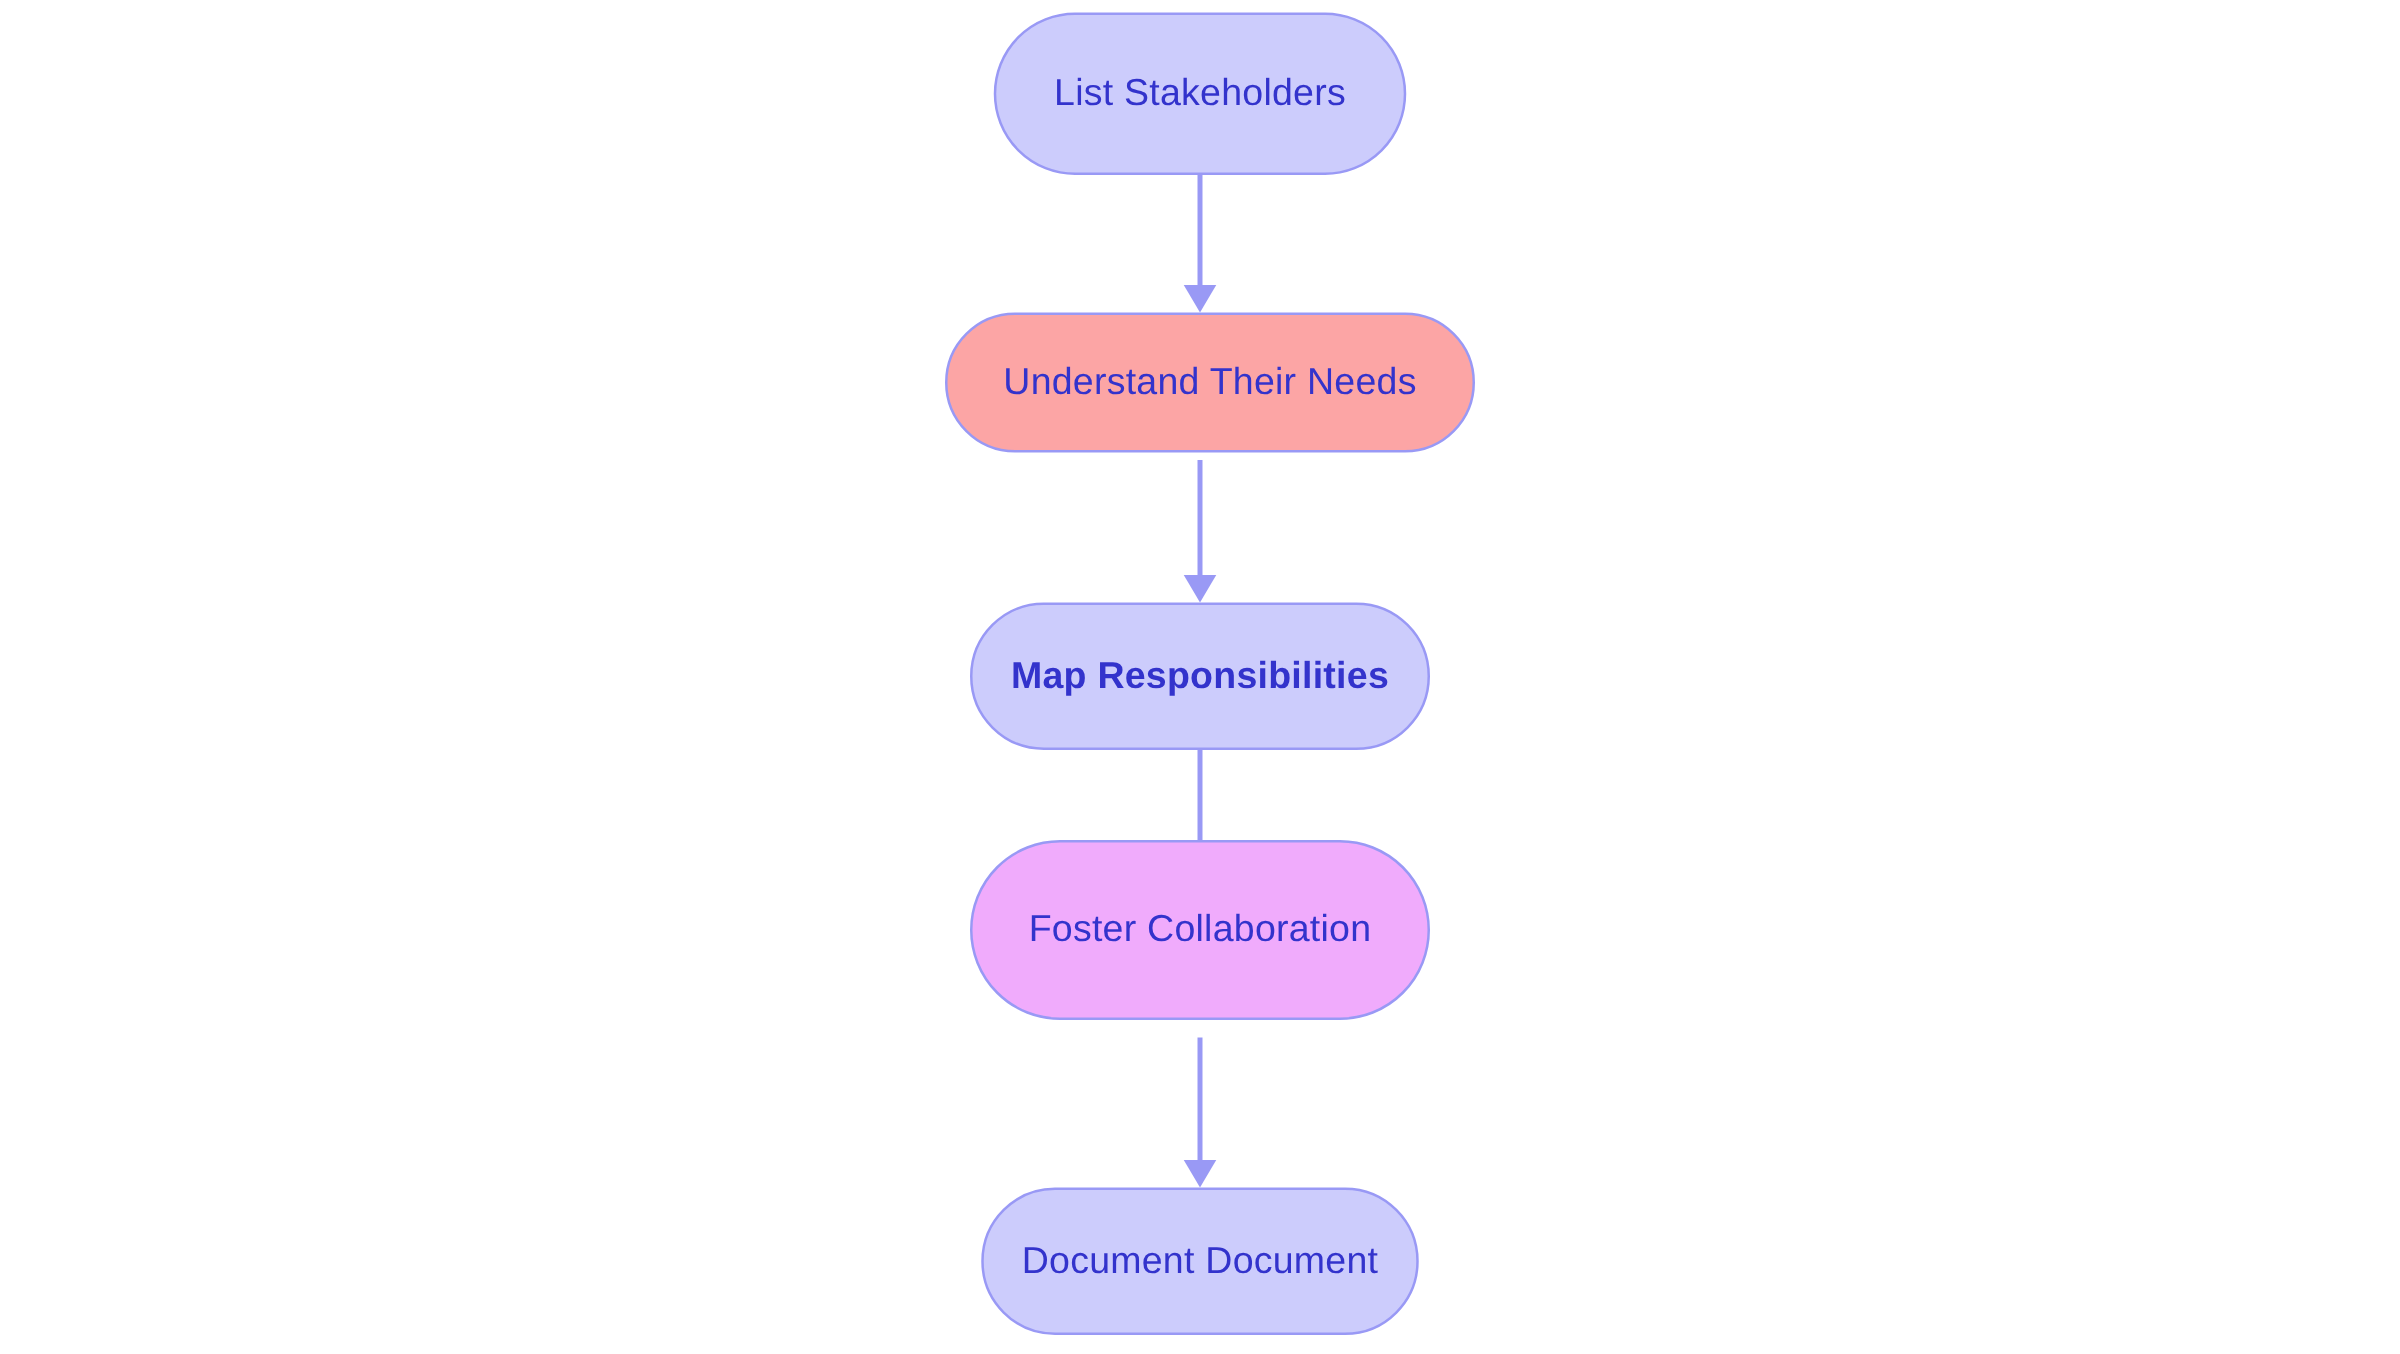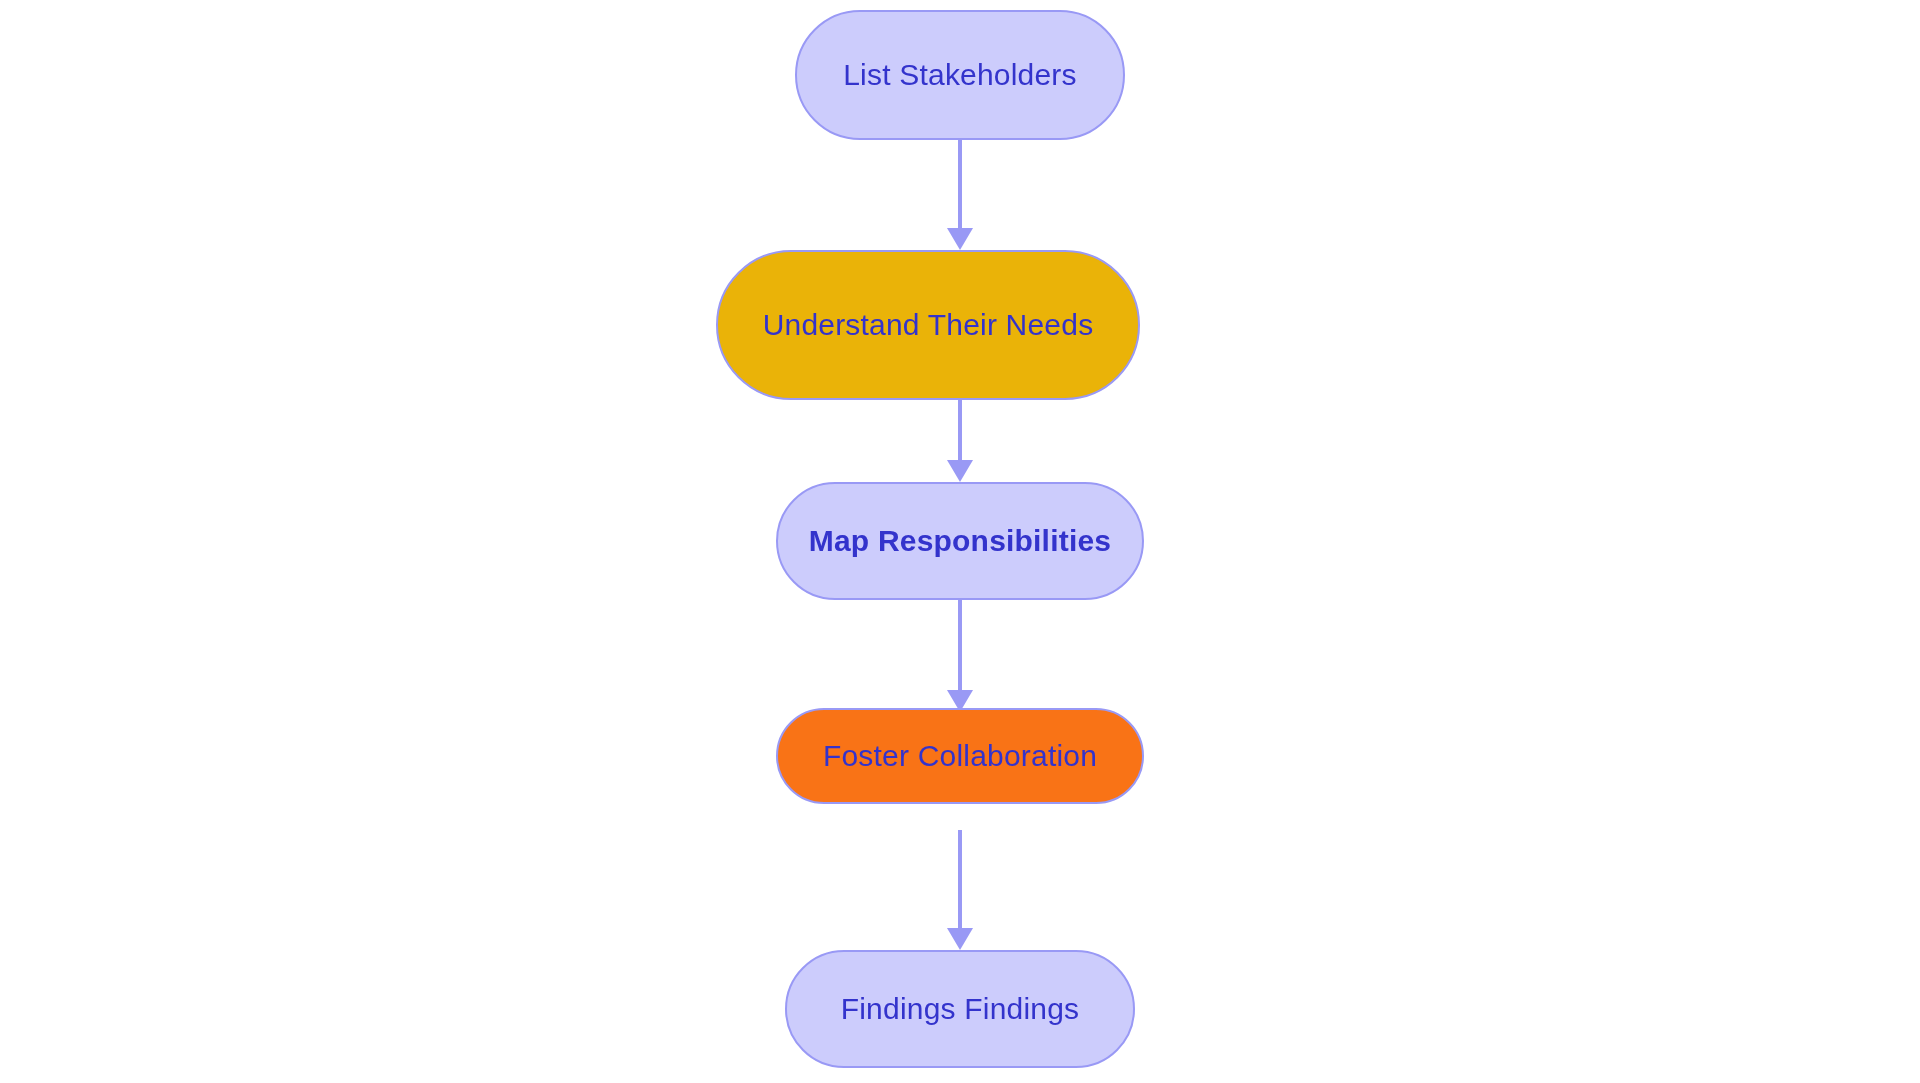--- a/index.html
+++ b/index.html
@@ -82,26 +82,26 @@
     <div class="edge-head" style="top: 90px; border-top-color: rgb(153, 153, 245);"></div>
   </div>
   <div class="flow-edge" style="left: 940px; top: 830px; width: 40px; height: 120px;">
     <div class="edge-line" style="height: 98px; background: rgb(153, 153, 245);"></div>
     <div class="edge-head" style="top: 98px; border-top-color: rgb(153, 153, 245);"></div>
   </div>
 
   <div class="flow-node" style="left: 795px; top: 10px; width: 330px; height: 130px; background: rgb(204, 204, 252); border-color: rgb(153, 153, 245); color: rgb(51, 51, 204);">
     <span class="flow-node-label">List Stakeholders</span>
   </div>
-  <div class="flow-node" style="left: 716px; top: 250px; width: 424px; height: 150px; background: #eab308; border-color: rgb(153, 153, 245); color: rgb(51, 51, 204);">
+  <div class="flow-node" style="left: 756px; top: 250px; width: 424px; height: 112px; background: #fca5a5; border-color: rgb(153, 153, 245); color: rgb(51, 51, 204);">
     <span class="flow-node-label">Understand Their Needs</span>
   </div>
   <div class="flow-node" style="left: 776px; top: 482px; width: 368px; height: 118px; background: rgb(204, 204, 252); border-color: rgb(153, 153, 245); color: rgb(51, 51, 204); font-weight: bold;">
     <span class="flow-node-label">Map Responsibilities</span>
   </div>
-  <div class="flow-node" style="left: 776px; top: 708px; width: 368px; height: 96px; background: #f97316; border-color: rgb(153, 153, 245); color: rgb(51, 51, 204);">
+  <div class="flow-node" style="left: 776px; top: 672px; width: 368px; height: 144px; background: #f0abfc; border-color: rgb(153, 153, 245); color: rgb(51, 51, 204);">
     <span class="flow-node-label">Foster Collaboration</span>
   </div>
   <div class="flow-node" style="left: 785px; top: 950px; width: 350px; height: 118px; background: rgb(204, 204, 252); border-color: rgb(153, 153, 245); color: rgb(51, 51, 204);">
-    <span class="flow-node-label">Findings Findings</span>
+    <span class="flow-node-label">Document Document</span>
   </div>
 
 </div>
 
 </body></html>

